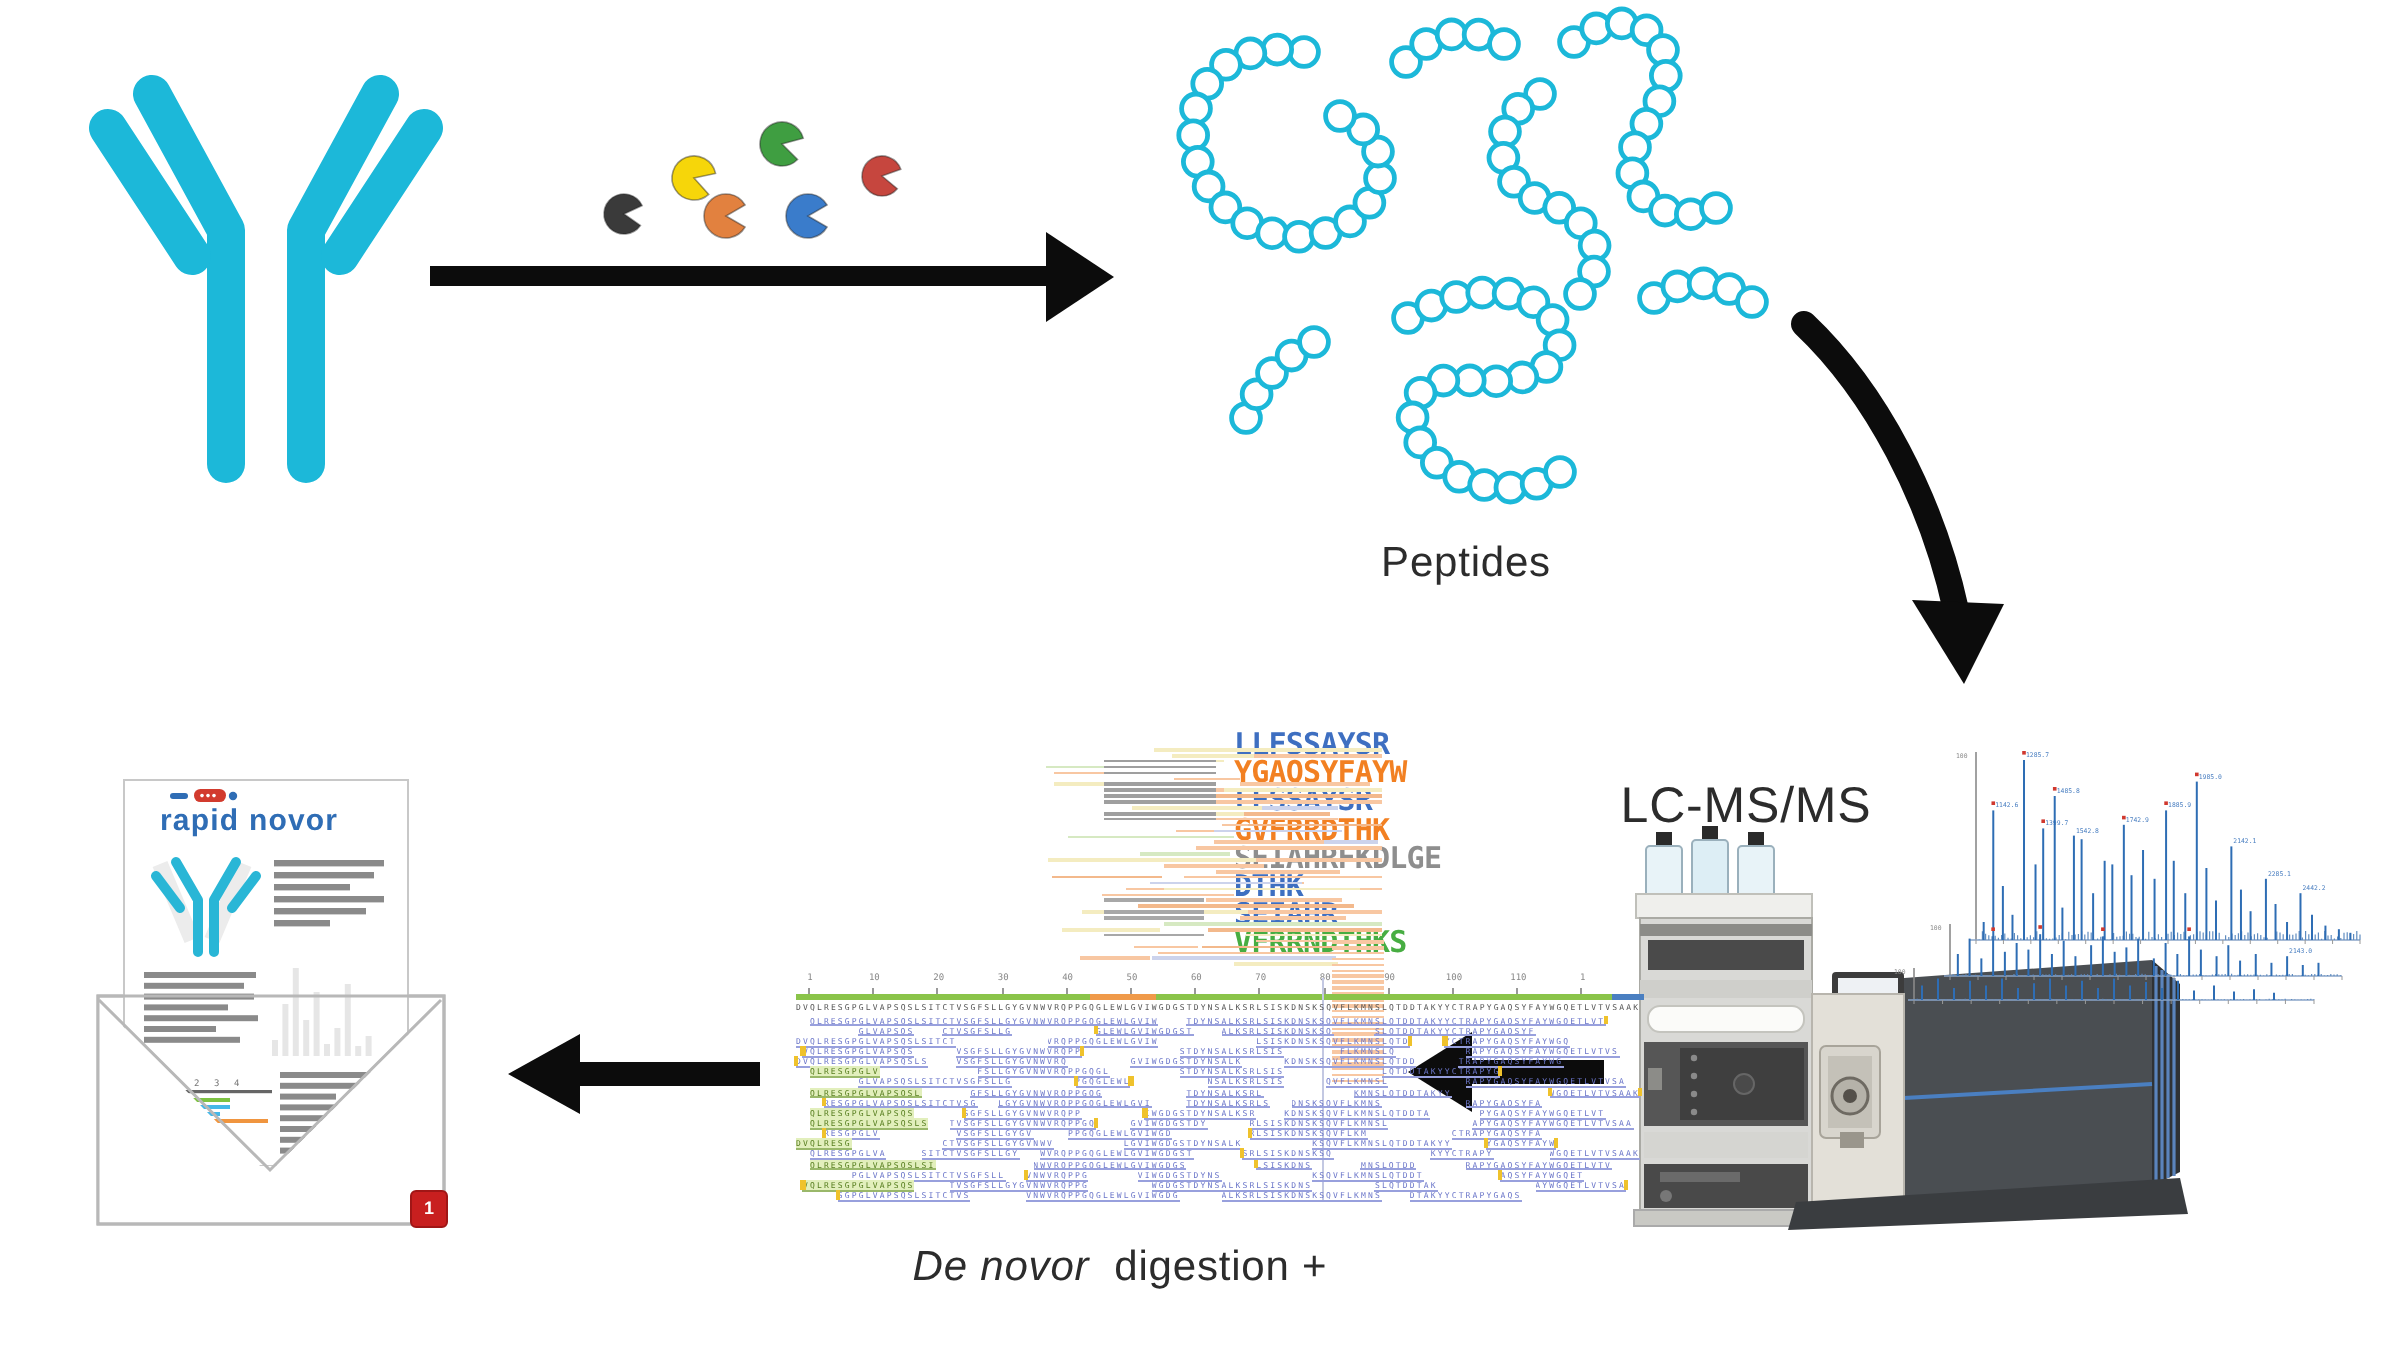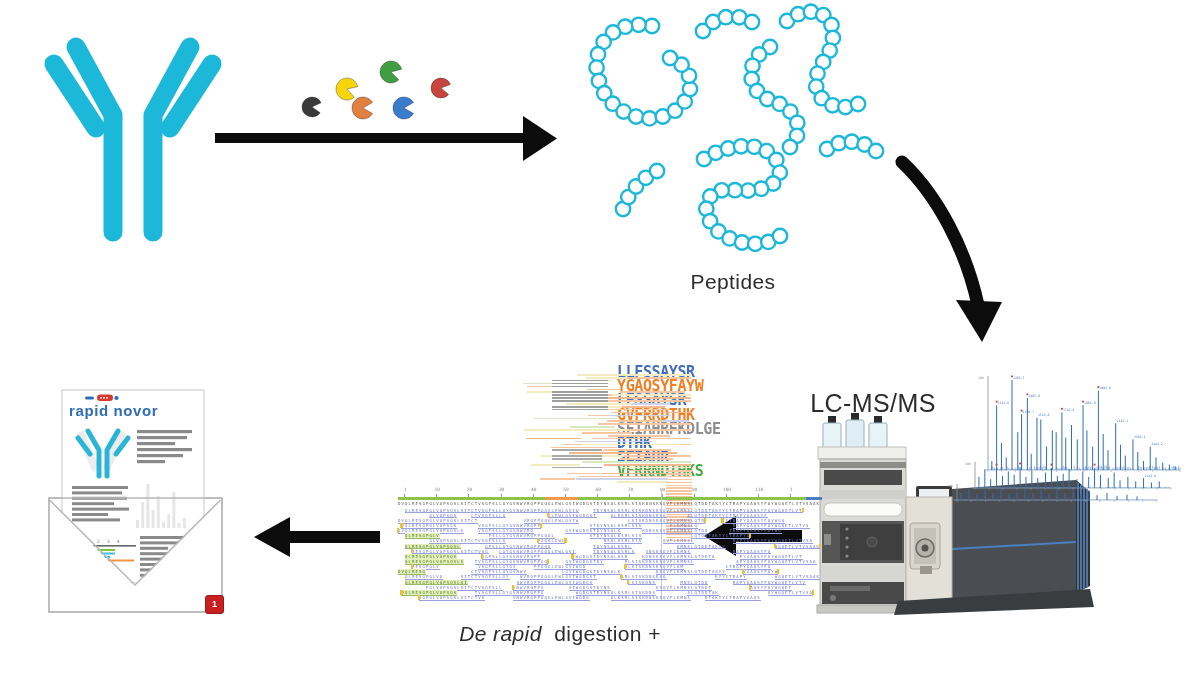--- a/index.html
+++ b/index.html
@@ -1088,20 +1088,20 @@
       <div class="ymark" style="left: 400.488px; top: 589.9px;"></div>
       <div class="tinytext rowseg" style="left: 418.926px; top: 595.05px; width: 66.2645px; height: 4.8px; font-size: 4px; letter-spacing: 1.08px;">SGPGLVAPSQSLSITCTVS</div>
       <div class="tinytext rowseg" style="left: 513.091px; top: 595.05px; width: 76.7273px; height: 4.8px; font-size: 4px; letter-spacing: 1.08px;">VNWVRQPPGQGLEWLGVIWGDG</div>
       <div class="tinytext rowseg" style="left: 610.744px; top: 595.05px; width: 80.2149px; height: 4.8px; font-size: 4px; letter-spacing: 1.08px;">ALKSRLSISKDNSKSQVFLKMNS</div>
       <div class="tinytext rowseg" style="left: 704.909px; top: 595.05px; width: 55.8017px; height: 4.8px; font-size: 4px; letter-spacing: 1.08px;">DTAKYYCTRAPYGAQS</div>
       <div class="ymark" style="left: 417.926px; top: 595.05px;"></div>
     </div>
 
   <div class="lbl" style="left:648px;top:268px;width:170px;font-size:21px;">Peptides</div>
   <div class="lbl" style="left:788px;top:387px;width:170px;font-size:25px;">LC-MS/MS</div>
-  <div class="lbl" style="left:400px;top:620px;width:320px;font-size:21px;"><span style="font-style:italic;">De rapid</span><span>  digestion +</span><br>
+  <div class="lbl" style="left:400px;top:620px;width:320px;font-size:21px;"><span style="font-style:italic;">De novor</span><span>  digestion +</span><br>
        </div>
   <div class="lbl" style="left:28px;top:618px;width:218px;font-size:21px;"><br>
        <span>sequence (FASTA)</span></div>
 
-  <div class="logo" style="left:69px;top:402px;">rapid novor</div>
+  <div class="logo" style="left:80px;top:402px;">rapid novor</div>
   <div class="badge" style="left:205px;top:595px;">1</div>
 </div>
 
 </body></html>

